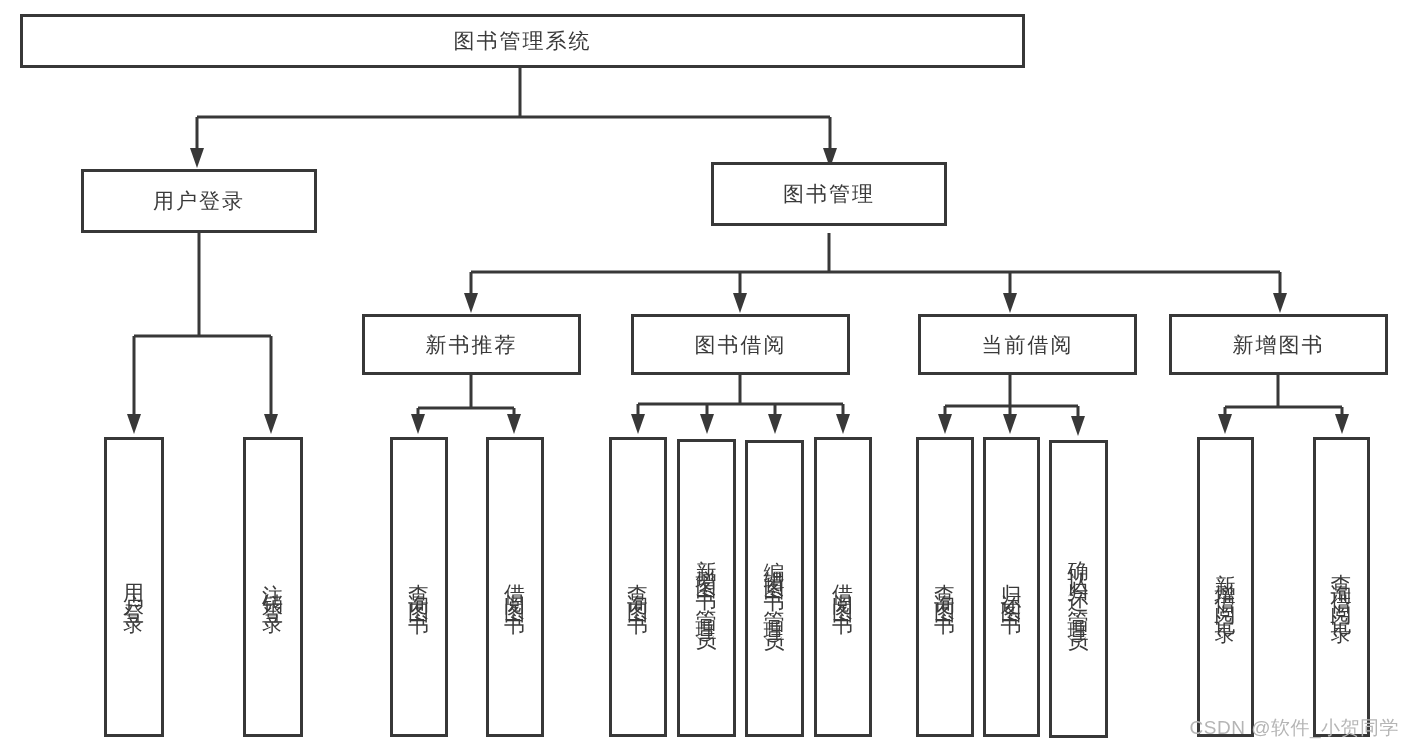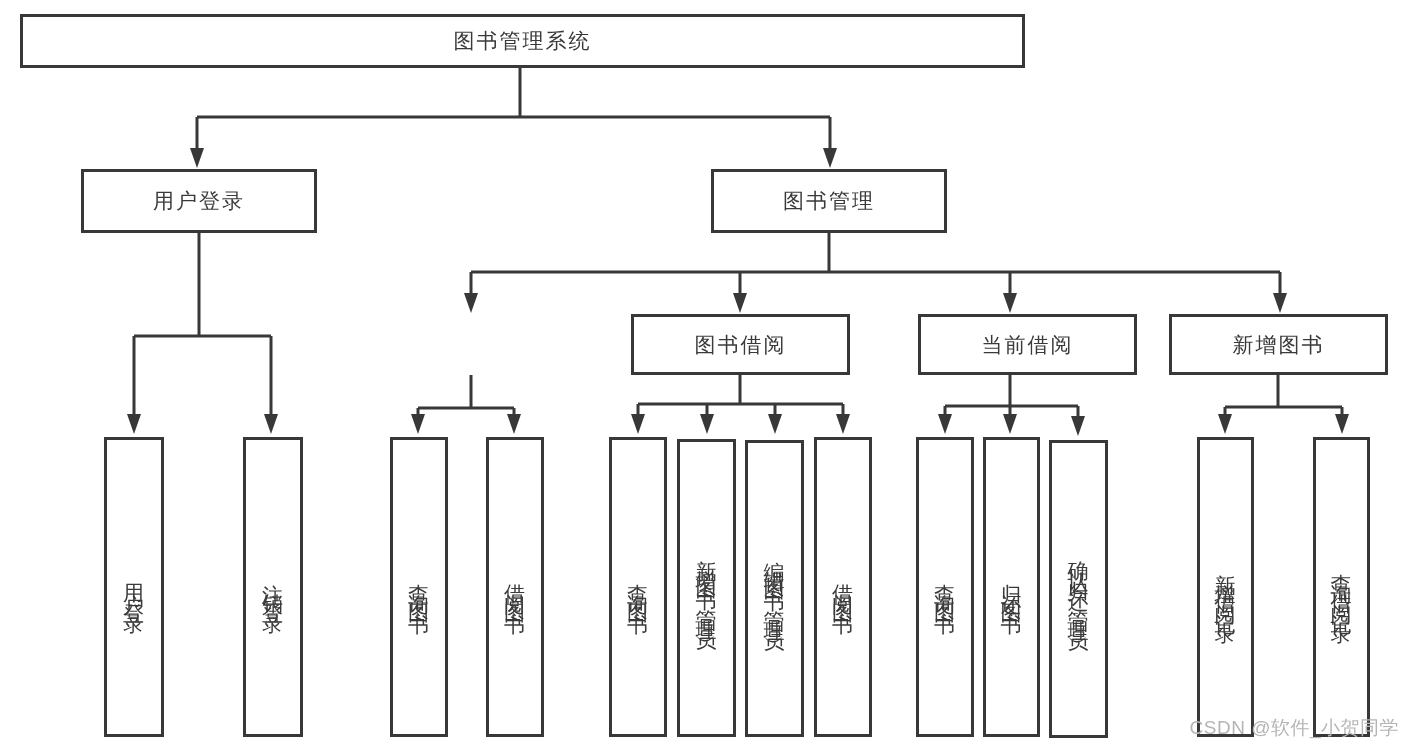--- a/index.html
+++ b/index.html
@@ -67,22 +67,23 @@
     <polygon points="1071,416 1085,416 1078,436"></polygon>
 
     <path d="M1278,375 V407 M1225,407 H1342 M1225,407 V415 M1342,407 V415"></path>
     <polygon points="1218,414 1232,414 1225,434"></polygon>
     <polygon points="1335,414 1349,414 1342,434"></polygon>
   </svg>
 
   <div class="node" style="left:20px; top:14px; width:1005px; height:54px;">图书管理系统</div>
 
   <div class="node" style="left:81px; top:169px; width:236px; height:64px;">用户登录</div>
-  <div class="node" style="left:711px; top:169px; width:236px; height:64px;font-family:Liberation Mono, monospace;">图书管理</div>
+  <div class="node" style="left:711px; top:162px; width:236px; height:64px;font-family:Liberation Mono, monospace;">图书管理</div>
 
+  <div class="node" style="left:362px; top:314px; width:219px; height:61px;">新书推荐</div>
   <div class="node" style="left:631px; top:314px; width:219px; height:61px;">图书借阅</div>
   <div class="node" style="left:901px; top:314px; width:219px; height:61px;margin-left:17px;">当前借阅</div>
   <div class="node" style="left:1169px; top:314px; width:219px; height:61px;">新增图书</div>
 
   <div class="vnode" style="left:104px; top:437px; width:60px; height:300px;">
     <span>用户登录</span>
   </div>
   <div class="vnode" style="left:243px; top:437px; width:60px; height:300px;">
     <span>注销登录</span>
   </div>

